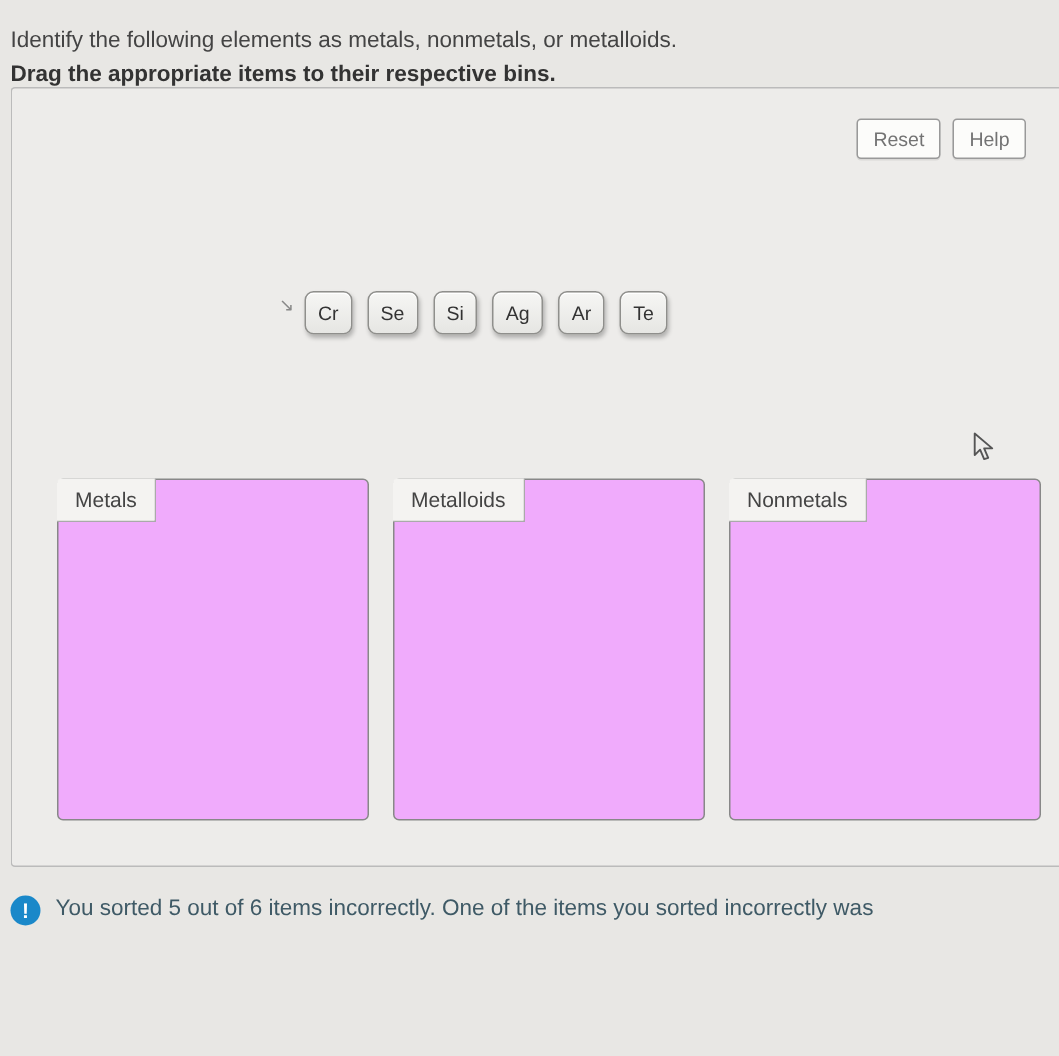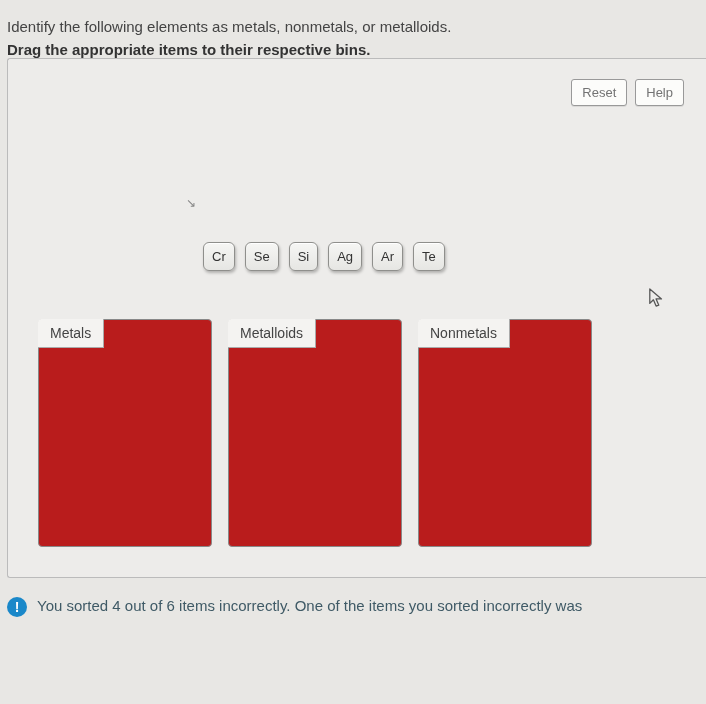--- a/index.html
+++ b/index.html
@@ -62,44 +62,43 @@
       background: linear-gradient(#f6f6f4,#e6e6e3);
       border: 1px solid #8f8f8c;
       border-radius: 6px;
       padding: 6px 8px;
       font-size: 13px;
       color: #333;
       box-shadow: 1px 2px 3px rgba(0,0,0,0.25), inset 0 1px 0 #fff;
       cursor: move;
       min-width: 26px;
       text-align: center;
-      margin-top: 48px;
     }
     .chip-handle {
       position: absolute;
       left: 178px;
       top: 137px;
       width: 10px;
       height: 10px;
       color: #888;
       font-size: 12px;
     }
     .bins-row {
       position: absolute;
       top: 260px;
       left: 30px;
       display: flex;
       gap: 16px;
     }
     .bin {
-      width: 174px;
+      width: 208px;
       height: 228px;
       border: 1.5px solid #888;
       border-radius: 4px;
-      background: #b91c1c;
+      background: #f0abfc;
       position: relative;
     }
     .bin-label {
       position: absolute;
       top: -1px;
       left: -1px;
       background: #f4f3f1;
       border-right: 1px solid #aaa;
       border-bottom: 1px solid #aaa;
       padding: 6px 12px;
@@ -178,16 +177,16 @@
       </div>
       <div class="bin">
         <div class="bin-label">Nonmetals</div>
       </div>
     </div>
   </div>
 
   <div class="feedback-row">
     <div class="alert-icon">!</div>
     <div class="feedback-text">
-      <span>You sorted 4 out of 6 items incorrectly. One of the items you sorted incorrectly was</span><br>
+      <span>You sorted 5 out of 6 items incorrectly. One of the items you sorted incorrectly was</span><br>
     </div>
   </div>
 </div>
 
 </body></html>

